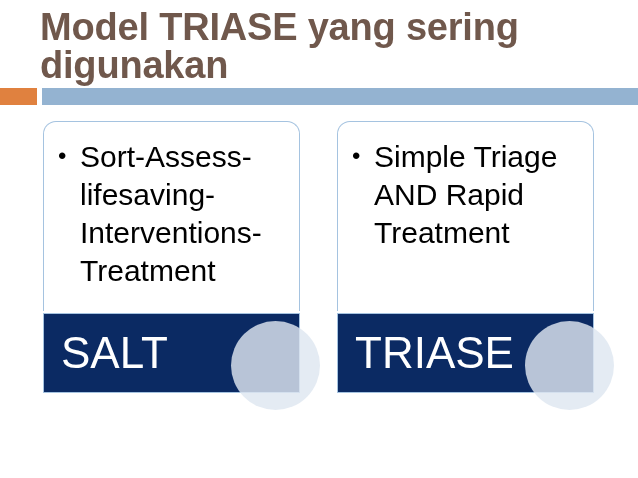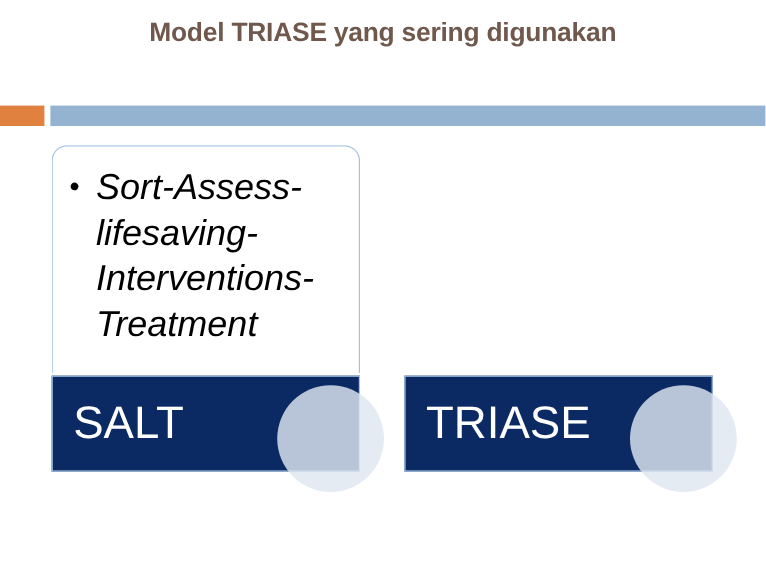--- a/index.html
+++ b/index.html
@@ -23,22 +23,21 @@
     background: #ffffff;
     overflow: hidden;
   }
 
   
   .title {
     position: absolute;
     left: 40px;
     top: 8px;
     width: 558px;
-    text-align: center;
-    font-size: 22px;
+    font-size: 38px;
     font-weight: bold;
     line-height: 38px;
     color: #70584c;
     letter-spacing: -0.2px;
   }
 
   
   .rule-orange {
     position: absolute;
     left: 0px;
@@ -82,21 +81,20 @@
   .bullet-list {
     margin: 0;
     padding: 16px 8px 0 10px;
     list-style: none;
   }
   .bullet-item {
     position: relative;
     padding-left: 26px;
     font-size: 30px;
     line-height: 38px;
-    font-style: italic;
     color: #000000;
     word-break: break-word;
   }
   .bullet-item::before {
     content: "\2022";
     position: absolute;
     left: 4px;
     top: -1px;
     font-size: 24px;
     font-style: normal;
@@ -107,21 +105,21 @@
   .card-label {
     position: absolute;
     left: 0;
     top: 192px;
     width: 257px;
     height: 80px;
     box-sizing: border-box;
     background: #0b2a63;
     border: 1px solid #a5c3e0;
     color: #ffffff;
-    font-size: 38px;
+    font-size: 44px;
     line-height: 78px;
     padding-left: 17px;
     white-space: nowrap;
     overflow: hidden;
   }
 
   
   .deco-circle {
     position: absolute;
     width: 89px;
@@ -146,19 +144,24 @@
   <div class="card card-left">
     <div class="card-body">
       <ul class="bullet-list">
         <li class="bullet-item">Sort-Assess-lifesaving-Interventions-Treatment</li>
       </ul>
     </div>
     <div class="card-label">SALT</div>
   </div>
 
   <div class="card card-right">
+    <div class="card-body">
+      <ul class="bullet-list">
+        <li class="bullet-item">Simple Triage AND Rapid Treatment</li>
+      </ul>
+    </div>
     <div class="card-label">TRIASE</div>
   </div>
 
   <div class="deco-circle deco-circle-left"></div>
   <div class="deco-circle deco-circle-right"></div>
 
 </div>
 
 </body></html>

